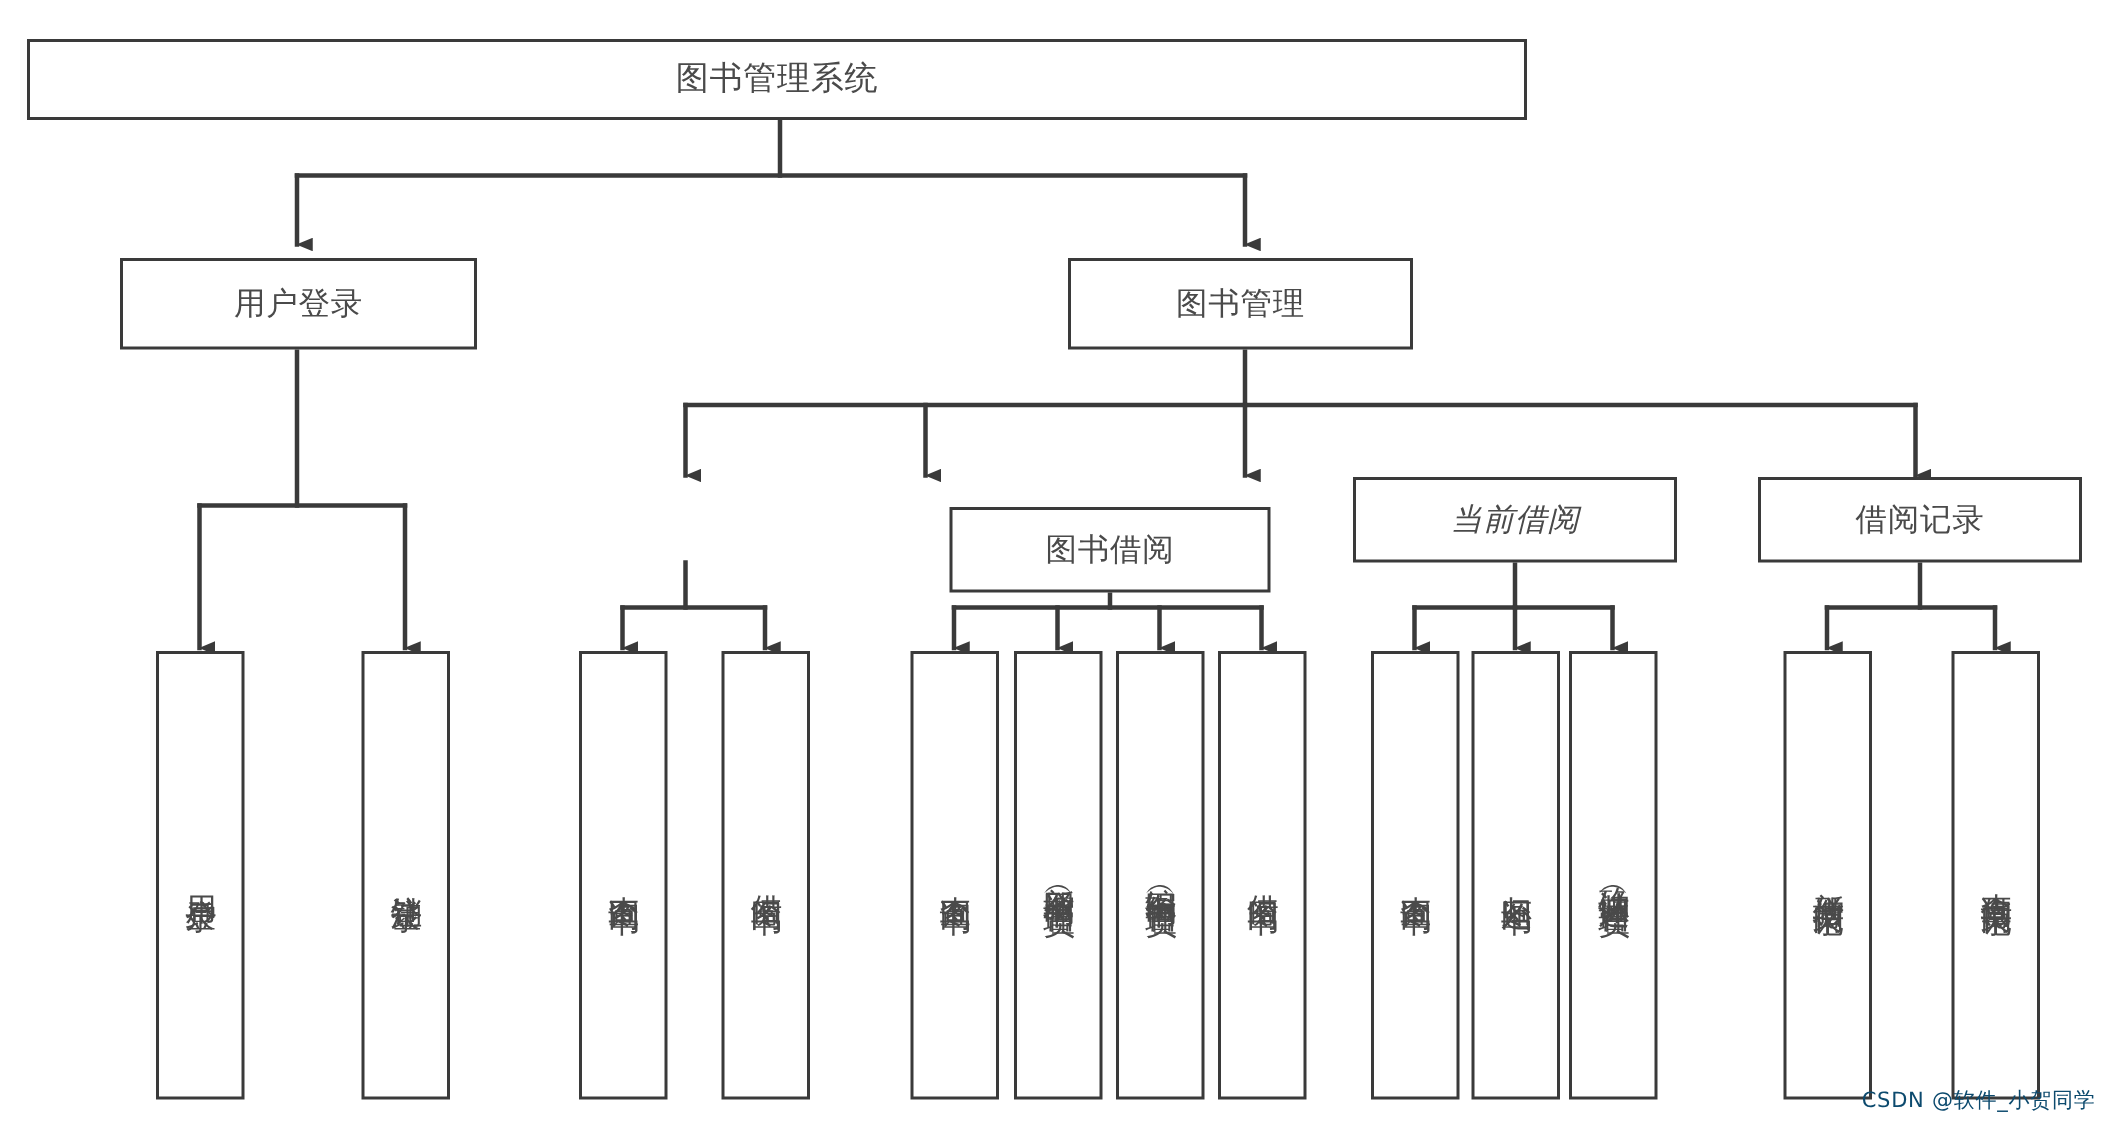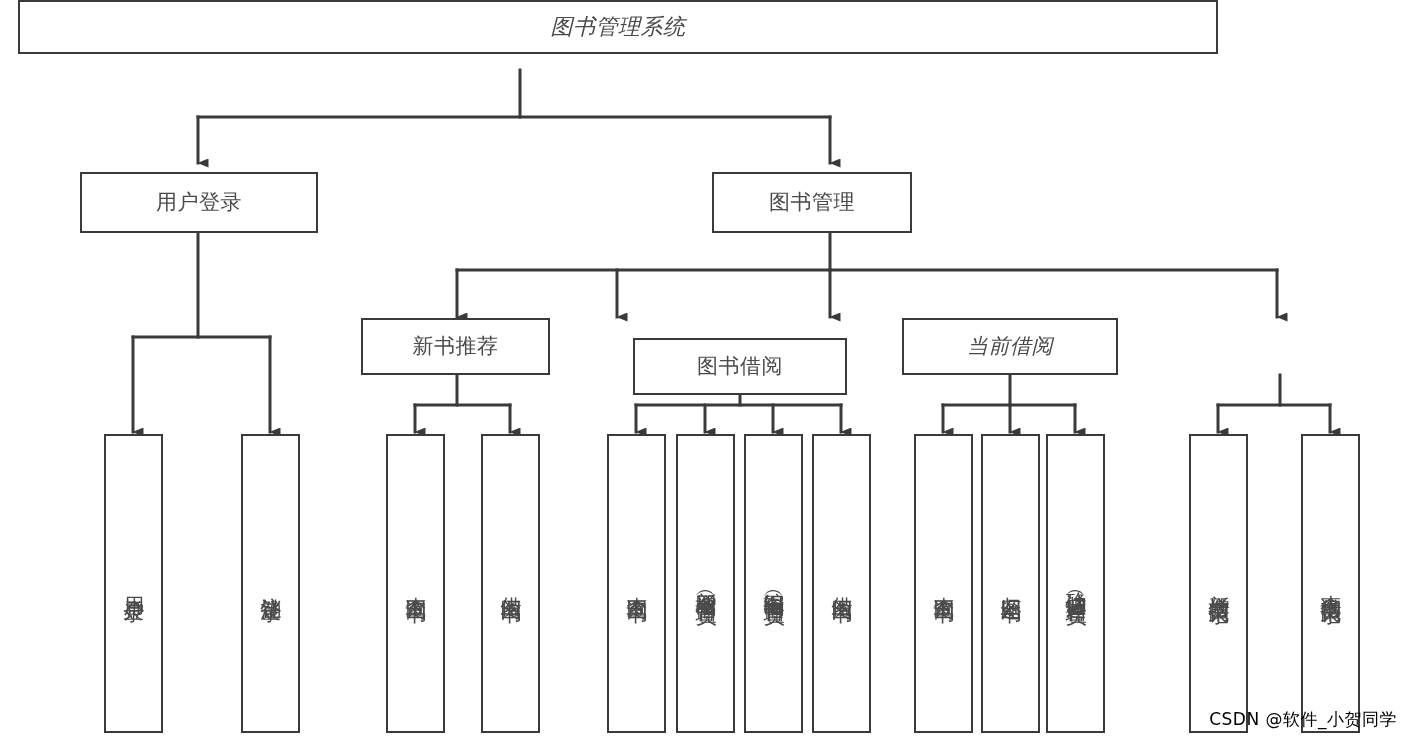--- a/index.html
+++ b/index.html
@@ -62,23 +62,23 @@
     text-orientation: upright;
     font-size: 21px;
     letter-spacing: 2px;
     line-height: 1;
     white-space: nowrap;
   }
   
   #watermark {
     position: absolute;
     right: 8px;
-    bottom: 16px;
-    font-size: 17px;
-    color: #000000;
+    bottom: 4px;
+    font-size: 14px;
+    color: #0c4a6e;
     letter-spacing: 0.5px;
     user-select: none;
     white-space: nowrap;
   }
 </style>
 </head>
 <body>
 
 <div id="canvas">
 
@@ -125,40 +125,40 @@
       <line x1="1010" y1="405" x2="1010" y2="432" marker-end="url(#arrow)"></line>
       <line x1="1075" y1="405" x2="1075" y2="432" marker-end="url(#arrow)"></line>
 
       <line x1="1280" y1="375" x2="1280" y2="405"></line>
       <line x1="1218" y1="405" x2="1330" y2="405"></line>
       <line x1="1218" y1="405" x2="1218" y2="432" marker-end="url(#arrow)"></line>
       <line x1="1330" y1="405" x2="1330" y2="432" marker-end="url(#arrow)"></line>
     </g>
   </svg>
 
-  <div class="node horiz root" style="left:18px; top:0; width:1200px; height:54px;font-style:italic;">
+  <div class="node horiz root" style="left:18px; top:26px; width:1000px; height:54px;">
     <span class="label">图书管理系统</span>
   </div>
 
   <div class="node horiz" style="left:80px; top:172px; width:238px; height:61px;">
     <span class="label">用户登录</span>
   </div>
-  <div class="node horiz" style="left:712px; top:172px; width:200px; height:61px;">
+  <div class="node horiz" style="left:712px; top:172px; width:230px; height:61px;">
     <span class="label">图书管理</span>
   </div>
 
-  <div class="node horiz" style="left:361px; top:318px; width:189px; height:57px;">
-    <span class="label">新书推荐</span>
-  </div>
   <div class="node horiz" style="left:633px; top:318px; width:214px; height:57px;margin-top:20px;">
     <span class="label">图书借阅</span>
   </div>
   <div class="node horiz" style="left:902px; top:318px; width:216px; height:57px;font-style:italic;">
     <span class="label">当前借阅</span>
   </div>
+  <div class="node horiz" style="left:1172px; top:318px; width:216px; height:57px;">
+    <span class="label">借阅记录</span>
+  </div>
 
   <div class="node vert" style="left:104px; top:434px; width:59px; height:299px;">
     <span class="label">用户登录</span>
   </div>
   <div class="node vert" style="left:241px; top:434px; width:59px; height:299px;">
     <span class="label">注销登录</span>
   </div>
 
   <div class="node vert" style="left:386px; top:434px; width:59px; height:299px;">
     <span class="label">查询图书</span>

